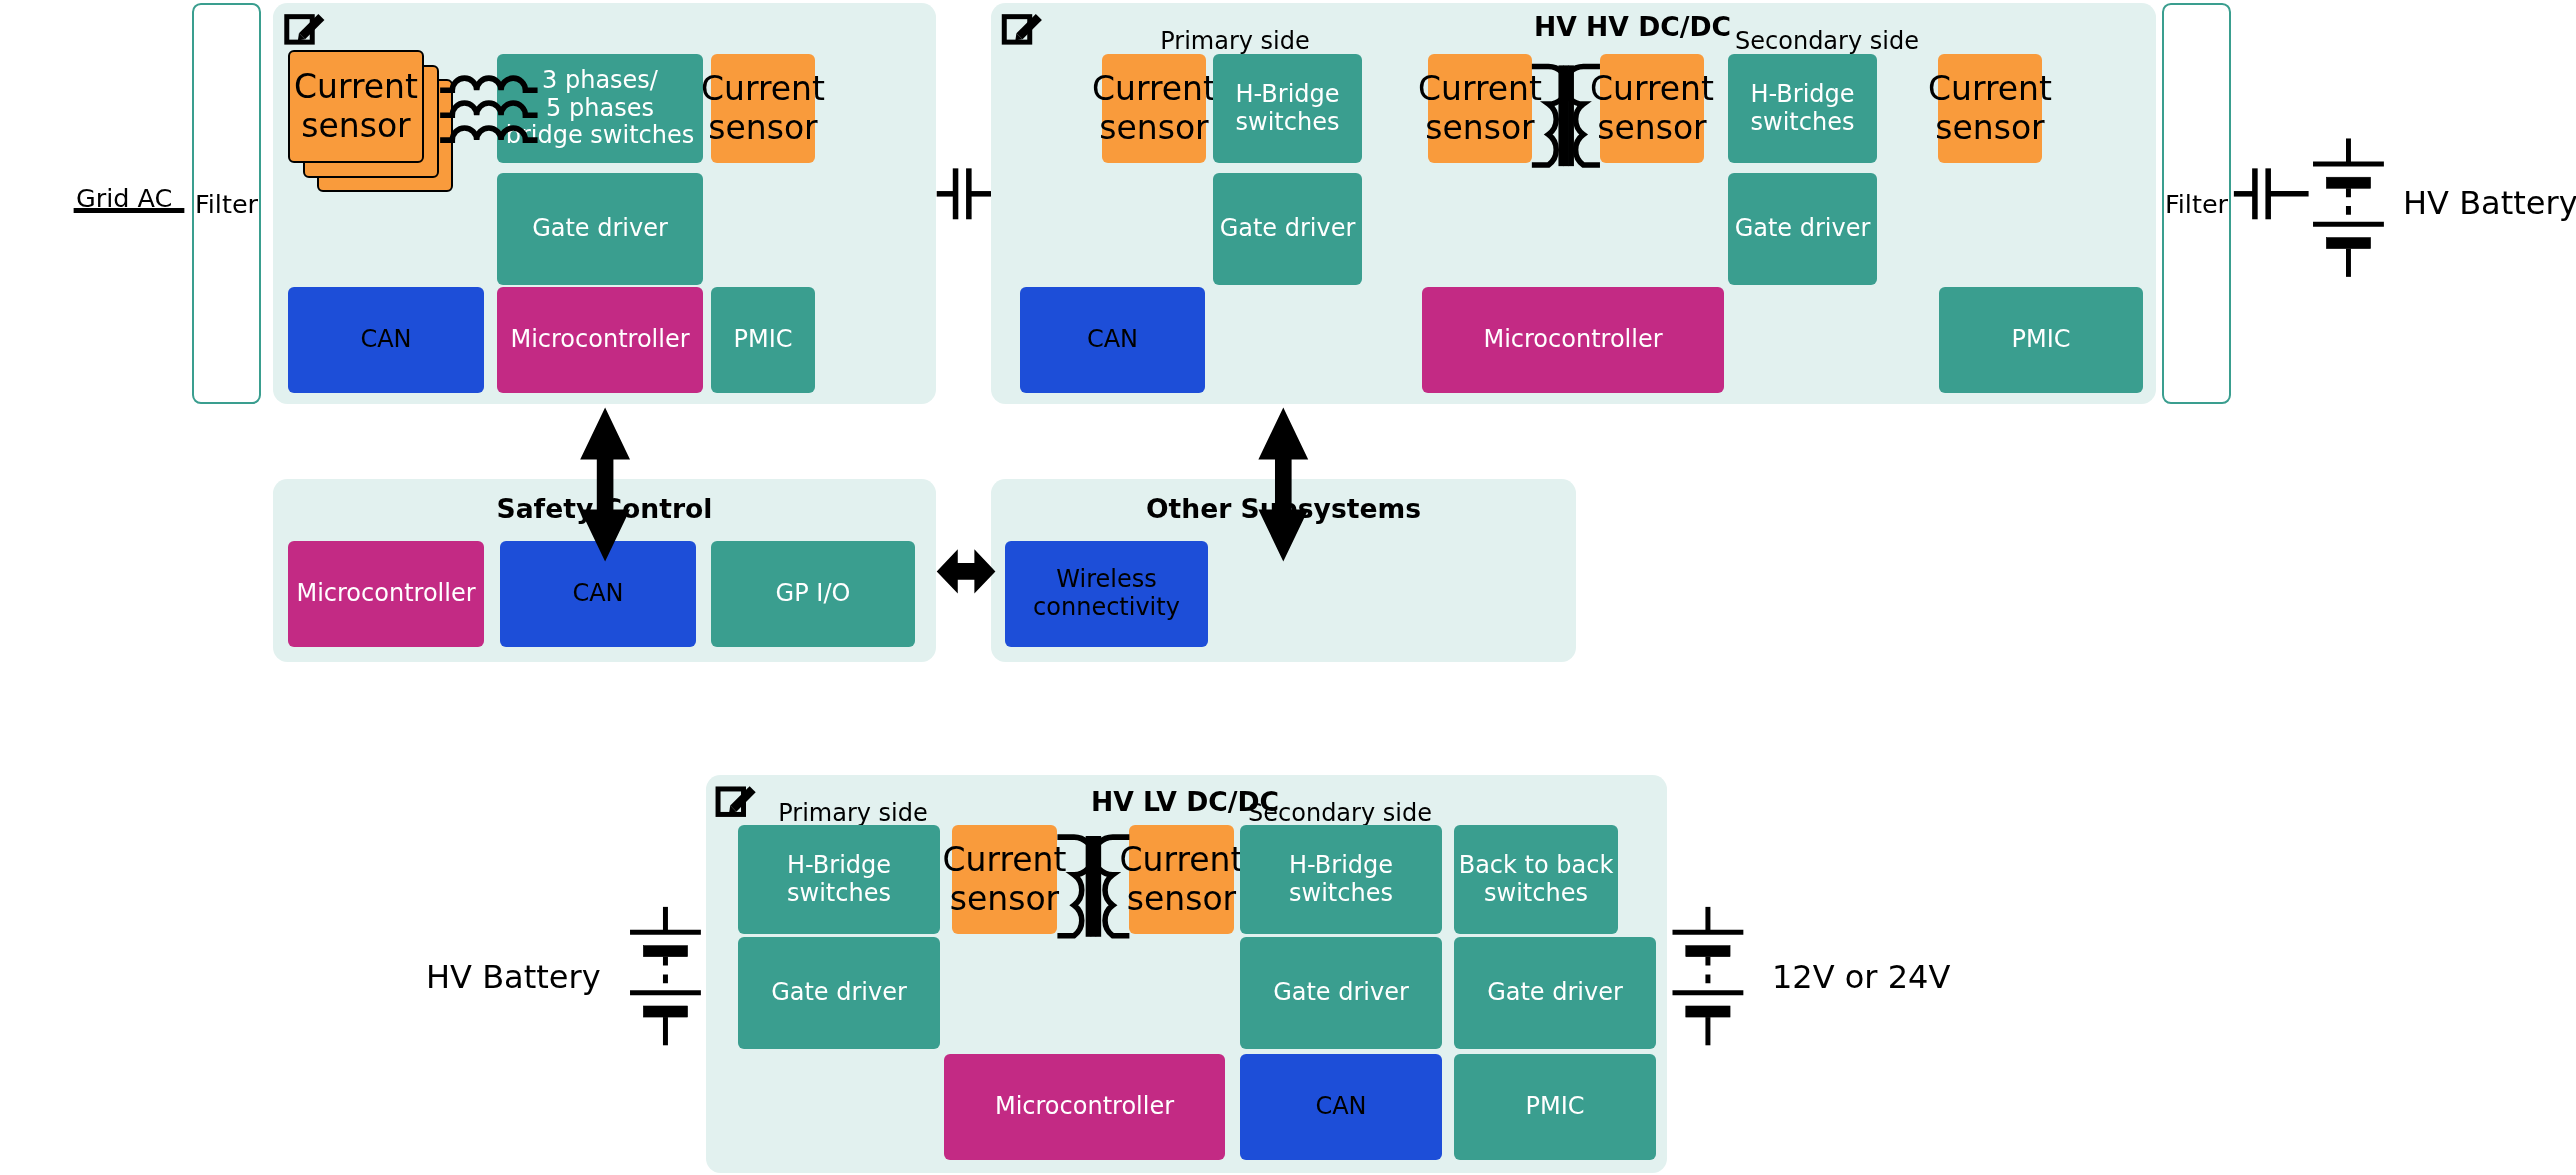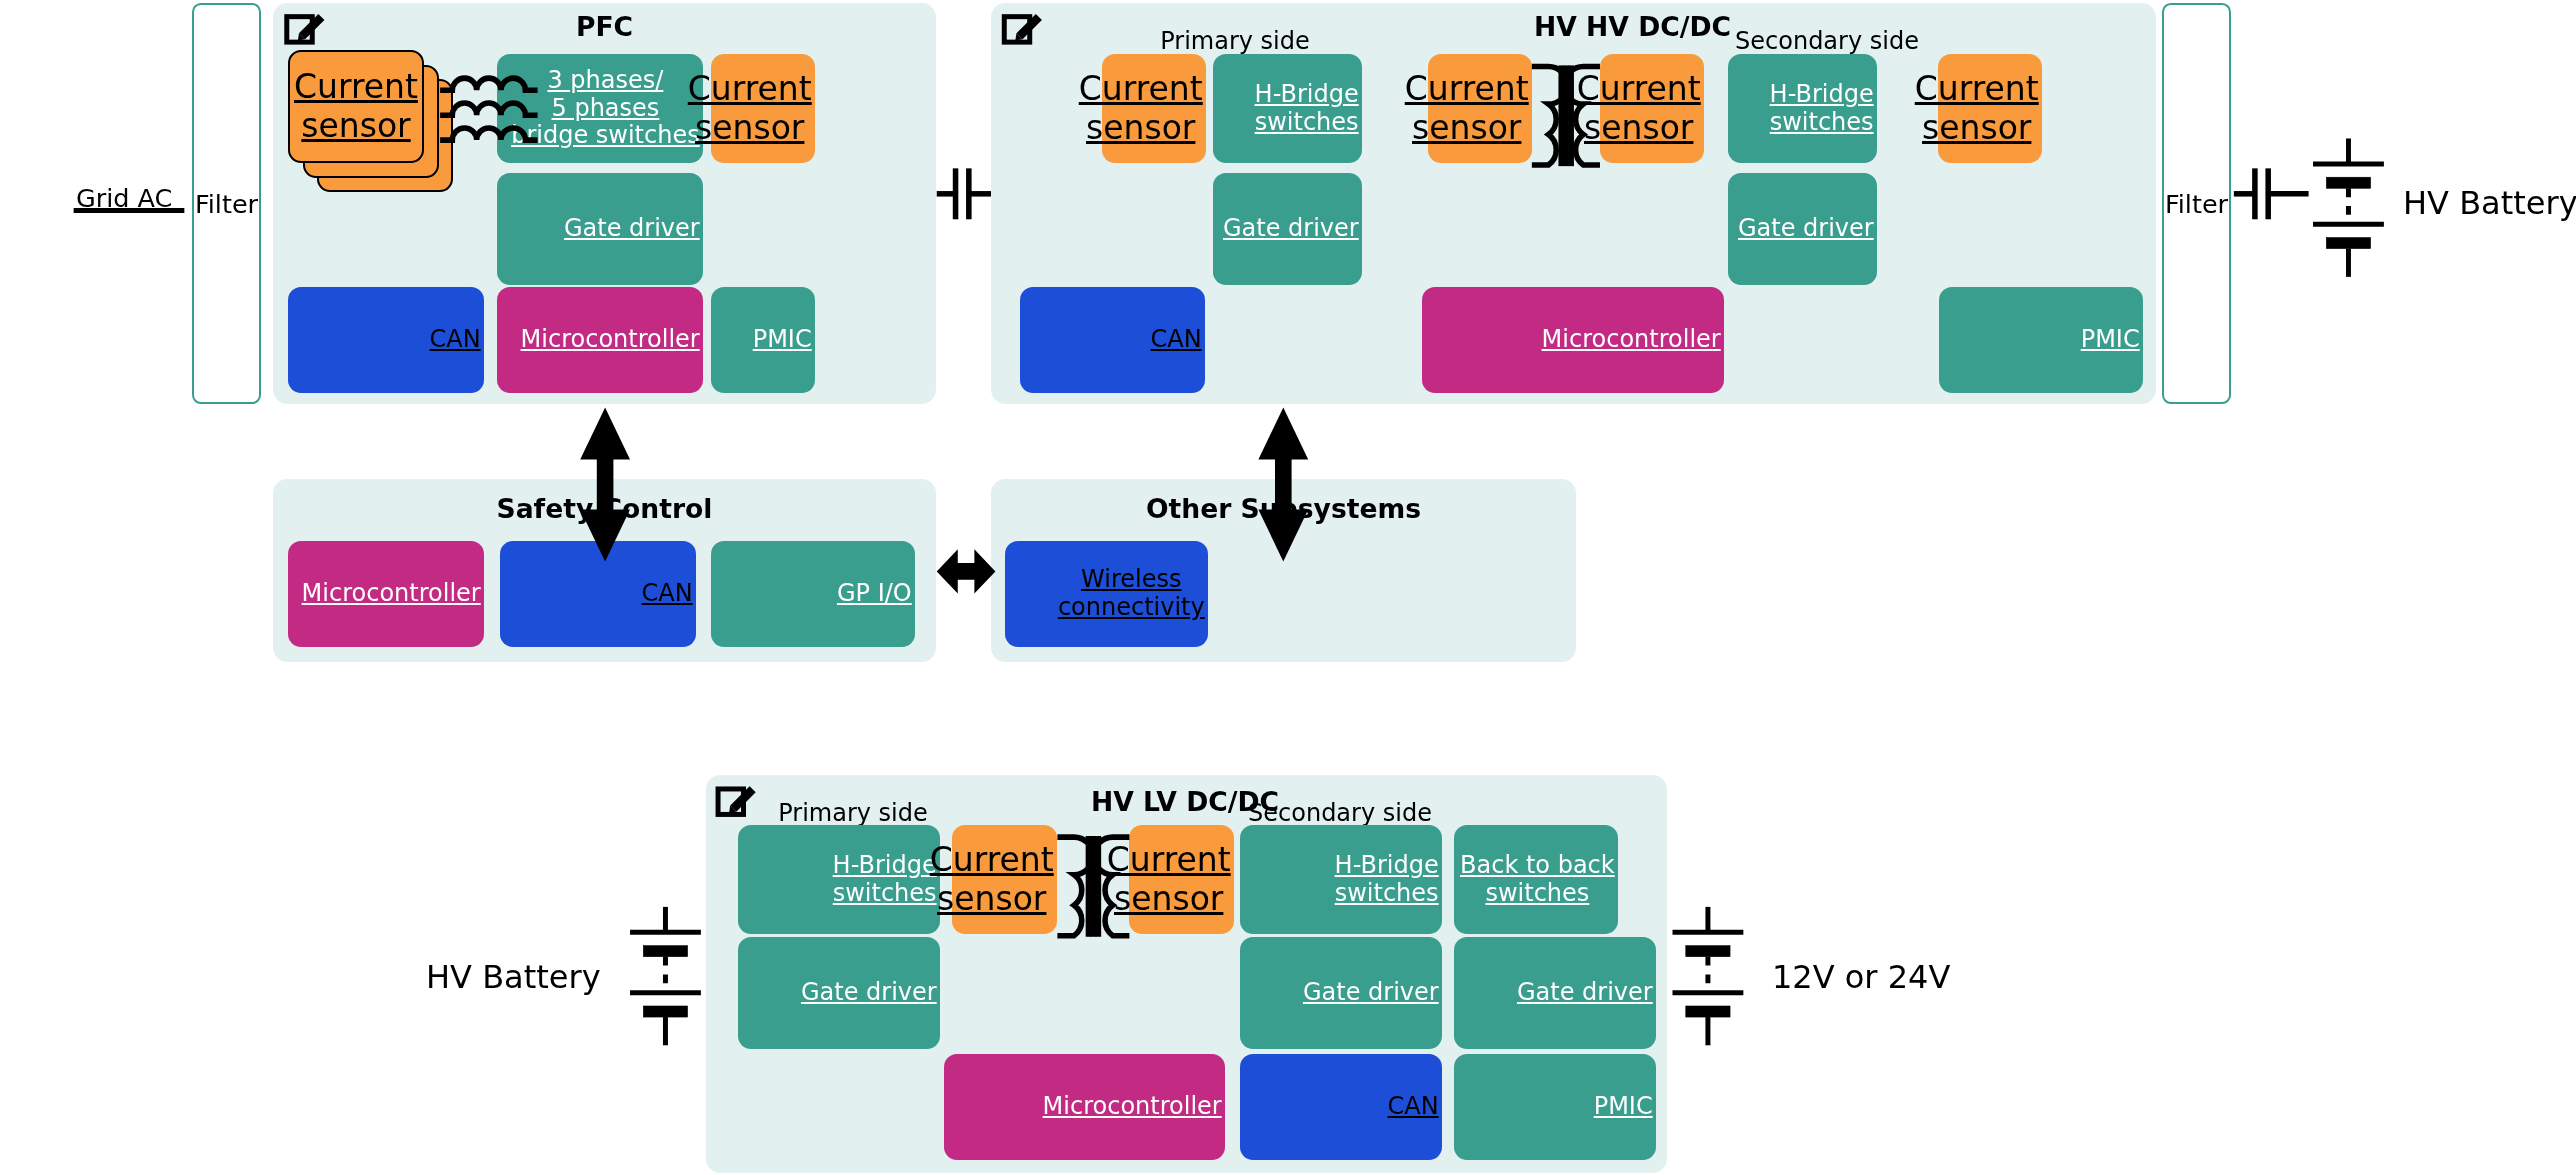--- a/index.html
+++ b/index.html
@@ -16,23 +16,23 @@
   .panel-title{
     position:absolute;font-weight:bold;color:#000;
     white-space:nowrap;text-align:center;
   }
   .side-label{
     position:absolute;color:#000;white-space:nowrap;text-align:center;
   }
 
   
   .blk{
-    position:absolute;border-radius:13px;display:flex;
-    align-items:center;justify-content:flex-end;text-align:center;
-    line-height:1.16;box-sizing:border-box;padding:2.2px 3.3px;text-decoration:underline;
+    position:absolute;border-radius:6px;display:flex;
+    align-items:center;justify-content:center;text-align:center;
+    line-height:1.16;box-sizing:border-box;padding:2.2px 3.3px;
   }
   .teal{background:#3A9E8F;color:#ffffff;}
   .yellow{background:#1d4ed8;color:#000000;}
   .magenta{background:#C32A84;color:#ffffff;}
   .green{background:#8CB63C;color:#000000;}
   .orange{background:#F99B3C;color:#000000;border:2.2px solid #000000;}
   .orange-plain{background:#F99B3C;color:#000000;}
 
   
   .filter-box{
@@ -55,21 +55,20 @@
 <div class="stage">
 
   <div class="txt" style="left:76px;top:183px;font-size:25.5px;">Grid AC</div>
 
   <div class="filter-box" style="left:192px;top:3.3px;width:69px;height:401px;">
     <span style="font-size:25.5px;">Filter</span>
   </div>
 
   <div class="panel" style="left:273px;top:3.3px;width:663px;height:401px;"></div>
 
-  <div class="panel-title" style="left:273px;top:11px;width:663px;font-size:26.6px;">PFC</div>
 
   <div class="blk orange" style="left:317px;top:79px;width:136px;height:113px;"></div>
   <div class="blk orange" style="left:303px;top:65px;width:136px;height:113px;"></div>
   <div class="blk orange" style="left:288px;top:50px;width:136px;height:113px;font-size:33px;">
     <span>Current sensor</span>
   </div>
 
   <div class="blk teal" style="left:497px;top:54px;width:206px;height:109px;font-size:24px;">
     <span style="white-space:pre-line">3 phases/
 5 phases

